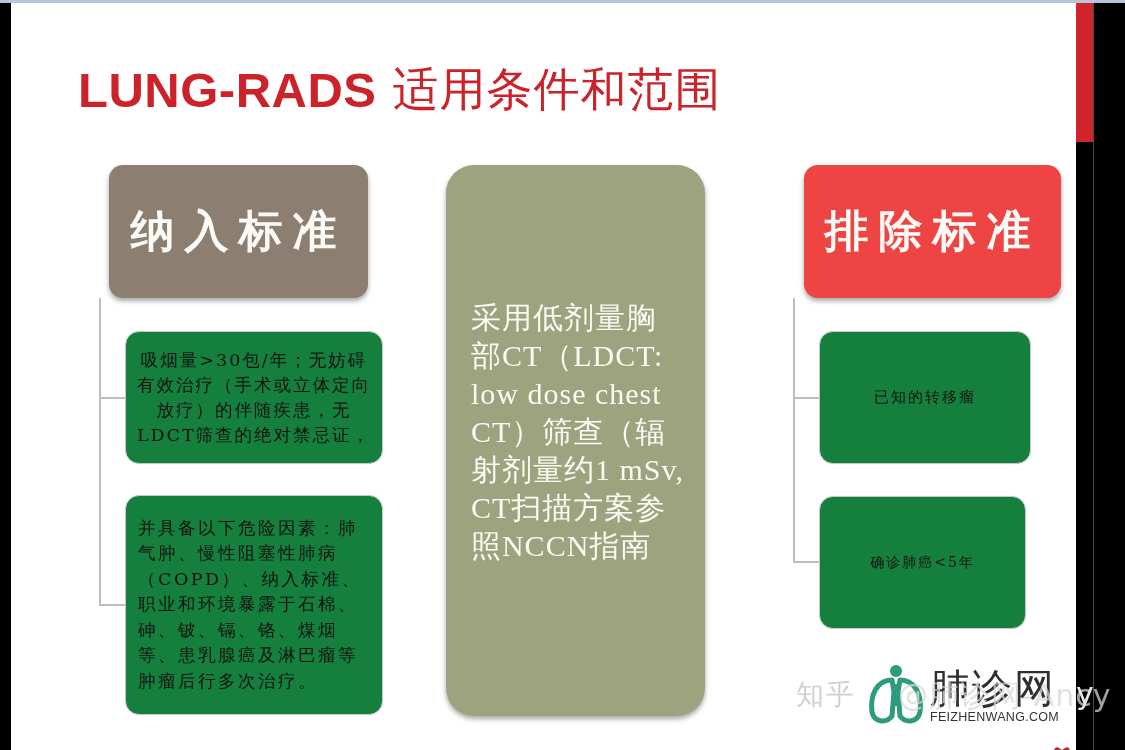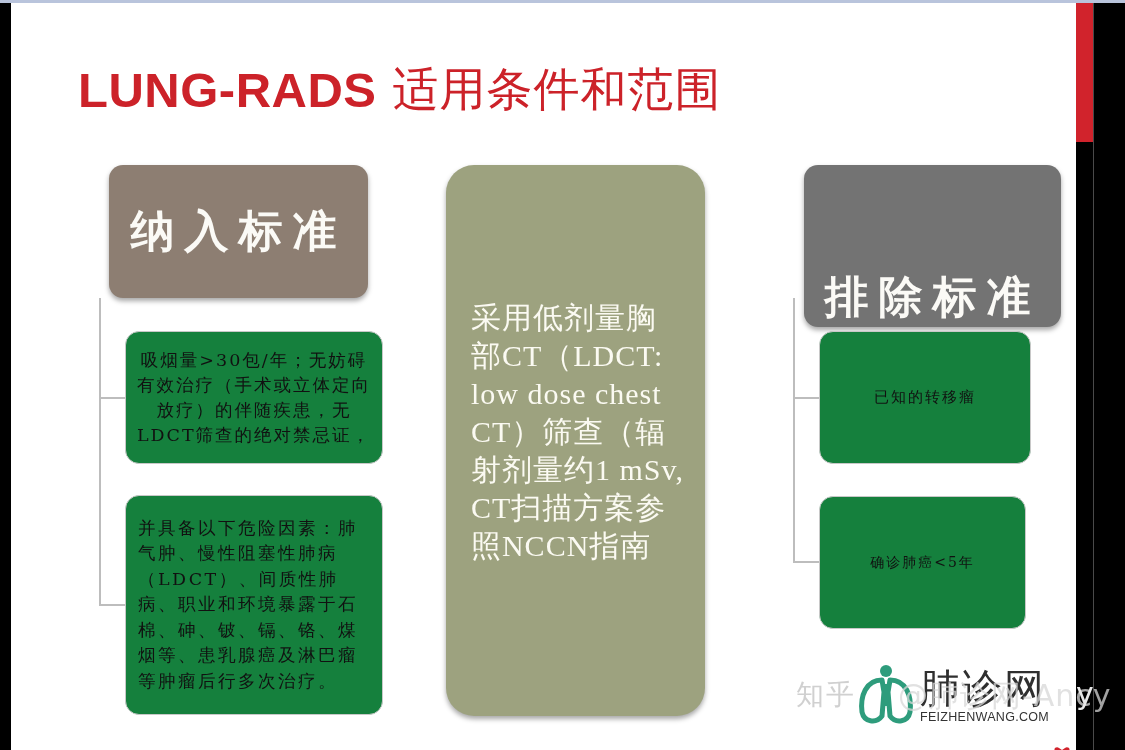--- a/index.html
+++ b/index.html
@@ -12,35 +12,35 @@
     .right-strip { position: absolute; left: 1076px; top: 3px; width: 49px; height: 747px; background: #000; }
     .red-accent { position: absolute; left: 1076px; top: 3px; width: 17px; height: 139px; background: #d1232c; }
     .strip-line { position: absolute; left: 1093px; top: 3px; width: 1px; height: 747px; background: #4a4a4a; }
 
     .title { position: absolute; left: 78px; top: 58px; height: 64px; display: flex; align-items: center; color: #cc2229; white-space: nowrap; }
     .title .en { font-family: "Liberation Sans", sans-serif; font-weight: 700; font-size: 49px; letter-spacing: 0.5px; }
     .title .zh { font-family: "DejaVu Sans", sans-serif; font-weight: 400; font-size: 46px; margin-left: 16px; letter-spacing: 1px; }
 
     .head-box { position: absolute; border-radius: 14px; display: flex; align-items: center; justify-content: center; color: #fbfaf6; font-size: 44px; letter-spacing: 10px; box-shadow: 0 3px 5px rgba(0,0,0,0.35); font-family: "DejaVu Serif", serif; font-weight: 700; margin-left: 36px; }
     .inc-head { left: 73px; top: 165px; width: 259px; height: 133px; background: #8d7e72; }
-    .exc-head { left: 768px; top: 165px; width: 257px; height: 162px; background: #737373; align-items: flex-end; }
+    .exc-head { left: 768px; top: 165px; width: 257px; height: 133px; background: #ef4444; }
 
     .connector { position: absolute; background: #bdbdbd; }
 
     .item-box { position: absolute; background: #15803d; border: 1.5px solid #c8c8c8; border-radius: 14px; display: flex; align-items: center; justify-content: center; color: #111; font-family: "DejaVu Serif", serif; }
     .inc-item-1 { left: 125px; top: 331px; width: 258px; height: 133px; padding: 6px 10px; font-size: 17.5px; line-height: 25px; text-align: center; letter-spacing: 2px; }
     .inc-item-2 { left: 125px; top: 495px; width: 258px; height: 220px; padding: 6px 8px 6px 12px; font-size: 17.5px; line-height: 25.5px; text-align: left; letter-spacing: 2.5px; justify-content: flex-start; }
     .exc-item-1 { left: 819px; top: 331px; width: 212px; height: 133px; font-size: 15px; letter-spacing: 2px; }
     .exc-item-2 { left: 819px; top: 496px; width: 207px; height: 133px; font-size: 14px; letter-spacing: 2px; }
 
     .center-box { position: absolute; left: 446px; top: 165px; width: 259px; height: 551px; background: #9da27f; border-radius: 28px; box-shadow: 0 3px 5px rgba(0,0,0,0.35); display: flex; align-items: center; justify-content: center; padding: 0 10px 0 14px; }
     .center-text { color: #fbfaf2; font-size: 30px; line-height: 38px; letter-spacing: 1px; font-family: "Liberation Serif", serif; white-space: pre-line; margin-top: -18px; }
 
     .watermark { position: absolute; left: 796px; top: 660px; height: 70px; display: flex; align-items: center; }
-    .wm-zhihu { font-family: "DejaVu Sans", sans-serif; font-size: 28px; color: rgba(200,200,200,0.85); letter-spacing: 2px; }
+    .wm-zhihu { font-family: "DejaVu Sans", sans-serif; font-size: 28px; color: rgba(200,200,200,0.85); letter-spacing: 2px; margin-right: 10px; }
     .wm-logo { width: 60px; height: 66px; position: relative; }
     .wm-brand { position: relative; margin-left: 4px; }
     .wm-brand-zh { font-family: "DejaVu Sans", sans-serif; font-size: 40px; color: #2f2f2f; letter-spacing: 2px; line-height: 44px; }
     .wm-brand-en { font-family: "Liberation Sans", sans-serif; font-size: 12.5px; color: #333; letter-spacing: 0.3px; }
     .wm-handle { position: absolute; left: 898px; top: 676px; font-family: "DejaVu Sans", sans-serif; font-size: 30px; color: rgba(215,215,215,0.75); white-space: nowrap; letter-spacing: 1px; }
     .wm-handle-tail { position: absolute; left: 1076px; top: 676px; font-family: "DejaVu Sans", sans-serif; font-size: 30px; color: #e8e8e8; }
     .heart { position: absolute; left: 1054px; top: 742px; width: 16px; height: 10px; }
   </style>
 </head>
 <body>
@@ -63,21 +63,21 @@
   <span>纳入标准</span>
 </div>
 <div class="connector" style="left:99px; top:298px; width:2px; height:307px;"></div>
 <div class="connector" style="left:99px; top:397px; width:27px; height:2px;"></div>
 <div class="connector" style="left:99px; top:604px; width:27px; height:2px;"></div>
 
 <div class="item-box inc-item-1">
   <span>吸烟量&gt;30包/年；无妨碍有效治疗（手术或立体定向放疗）的伴随疾患，无LDCT筛查的绝对禁忌证，</span>
 </div>
 <div class="item-box inc-item-2">
-  <span>并具备以下危险因素：肺气肿、慢性阻塞性肺病（LDCT）、间质性肺病、职业和环境暴露于石棉、砷、铍、镉、铬、煤烟等、患乳腺癌及淋巴瘤等肿瘤后行多次治疗。</span>
+  <span>并具备以下危险因素：肺气肿、慢性阻塞性肺病（COPD）、纳入标准、职业和环境暴露于石棉、砷、铍、镉、铬、煤烟等、患乳腺癌及淋巴瘤等肿瘤后行多次治疗。</span>
 </div>
 
 <div class="center-box">
   <div class="center-text">采用低剂量胸
 部CT（LDCT:
 low dose chest
 CT）筛查（辐
 射剂量约1 mSv,
 CT扫描方案参
 照NCCN指南</div>

